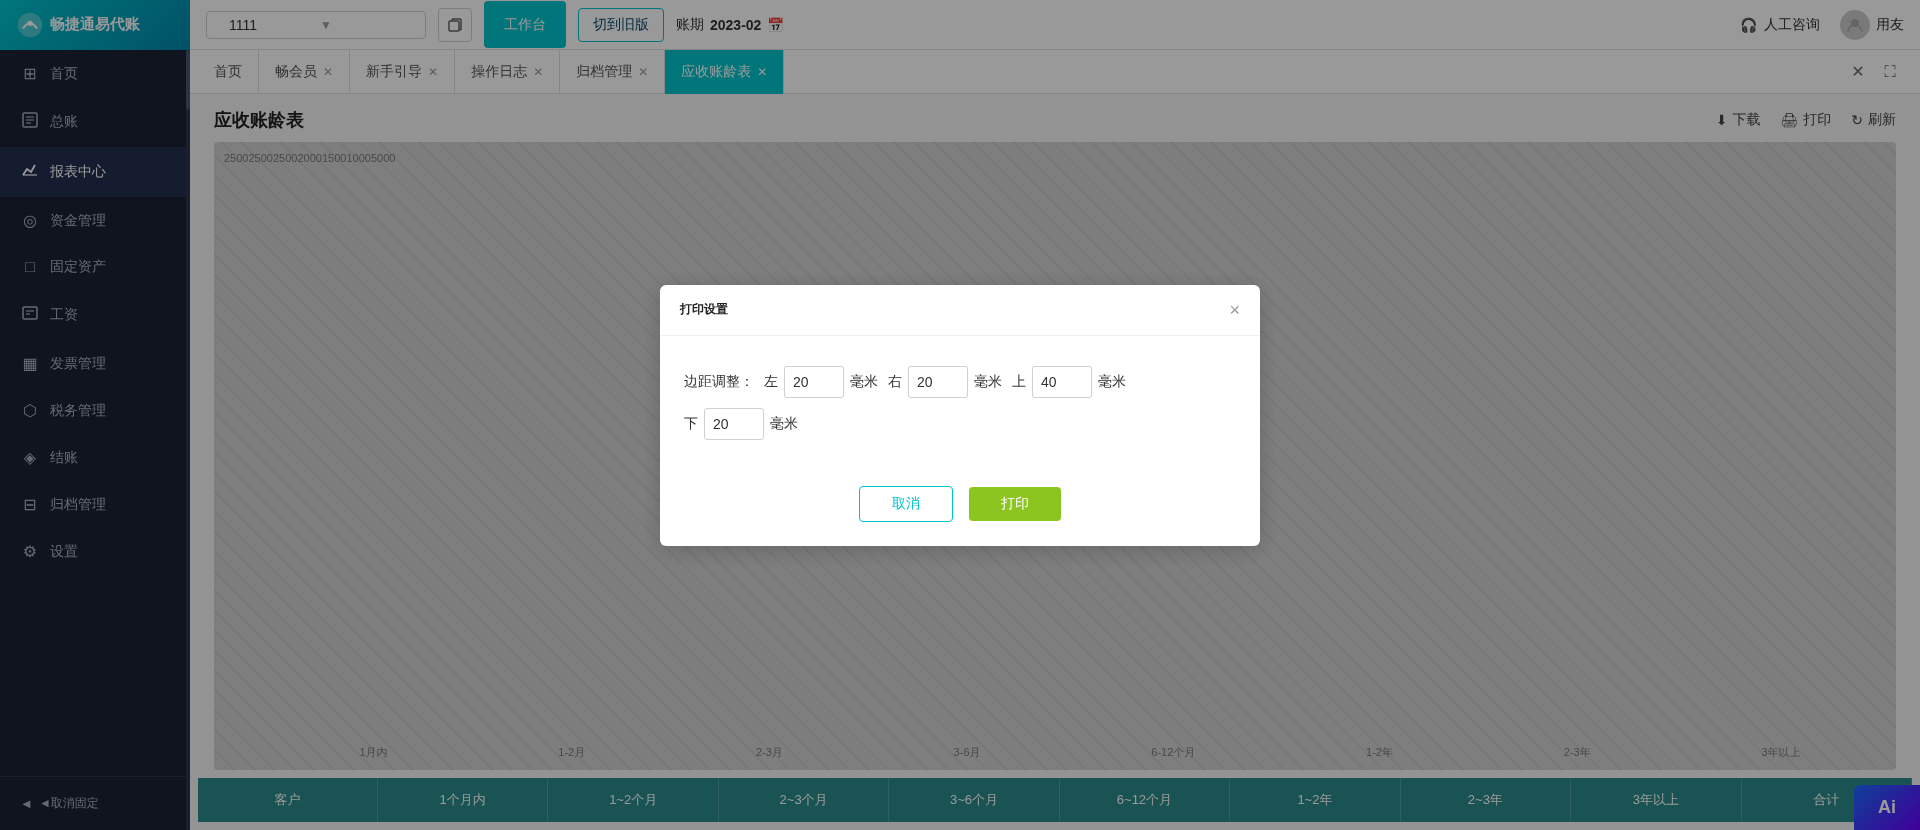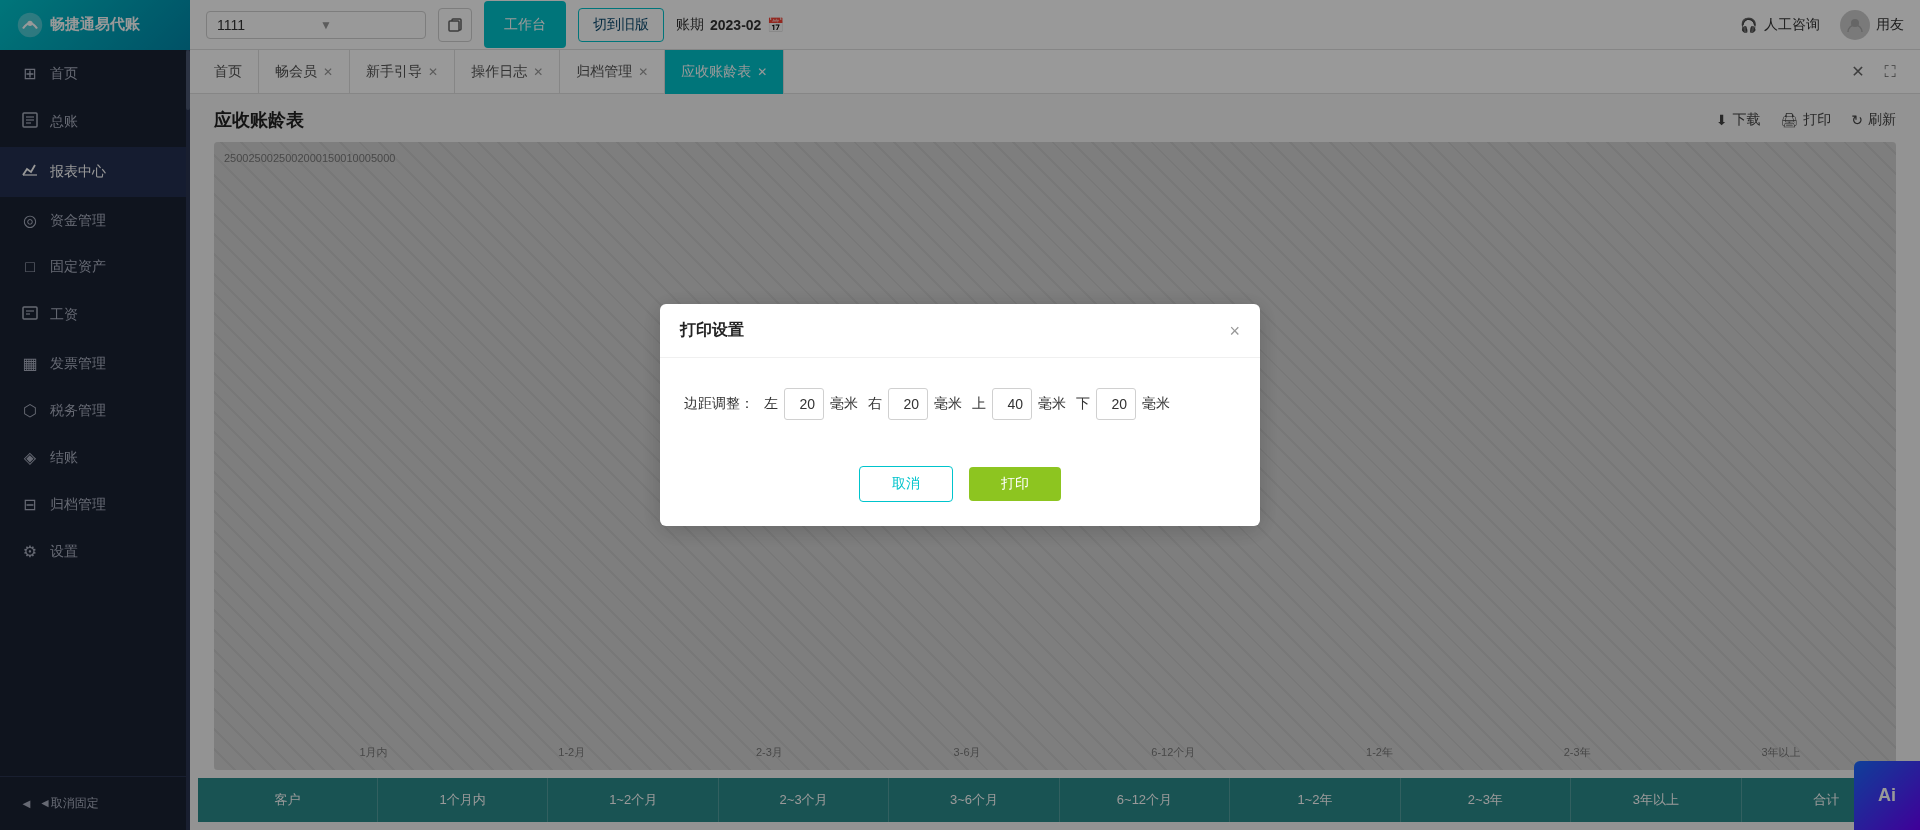--- a/index.html
+++ b/index.html
@@ -30,21 +30,21 @@
     }
     .logo-icon {
       width: 28px;
       height: 28px;
     }
     .company-selector {
       display: flex;
       align-items: center;
       border: 1px solid #d0d0d0;
       border-radius: 4px;
-      padding: 4px 10px;
+      padding: 4px 22px;
       height: 28px;
       min-width: 220px;
       cursor: pointer;
       background: #fff;
       font-size: 14px;
       color: #333;
     }
     .company-selector span { flex: 1; }
     .company-selector .chevron { color: #999; font-size: 12px; margin-left: 8px; }
     .copy-btn {
@@ -358,21 +358,21 @@
       overflow: hidden;
     }
     .modal-header {
       display: flex;
       align-items: center;
       justify-content: space-between;
       padding: 16px 20px;
       border-bottom: 1px solid #f0f0f0;
     }
     .modal-title {
-      font-size: 16px;
+      font-size: 12px;
       font-weight: bold;
       color: #222;
     }
     .modal-close {
       cursor: pointer;
       color: #999;
       font-size: 18px;
       line-height: 1;
     }
     .modal-body {
@@ -388,27 +388,27 @@
       font-size: 14px;
       color: #333;
       white-space: nowrap;
     }
     .form-group {
       display: flex;
       align-items: center;
       gap: 6px;
     }
     .num-input {
-      width: 40px;
+      width: 60px;
       height: 32px;
       border: 1px solid #d0d0d0;
       border-radius: 3px;
       padding: 0 8px;
       font-size: 14px;
-      text-align: right;
+      text-align: left;
       color: #333;
     }
     .unit-label {
       font-size: 14px;
       color: #333;
     }
     .dir-label {
       font-size: 14px;
       color: #333;
     }
@@ -440,21 +440,21 @@
 
     
     .ai-badge {
       position: fixed;
       bottom: 0;
       right: 0;
       background: linear-gradient(135deg, #1a6aff, #6a00ff);
       color: #fff;
       font-size: 18px;
       font-weight: bold;
-      padding: 24px 24px;
+      padding: 12px 24px;
       border-radius: 6px 0 0 0;
       cursor: pointer;
     }
   </style>
 </head>
 <body>
 
 <div class="top-header" style="padding:0; gap:0;">
 
   <div class="logo-area">

